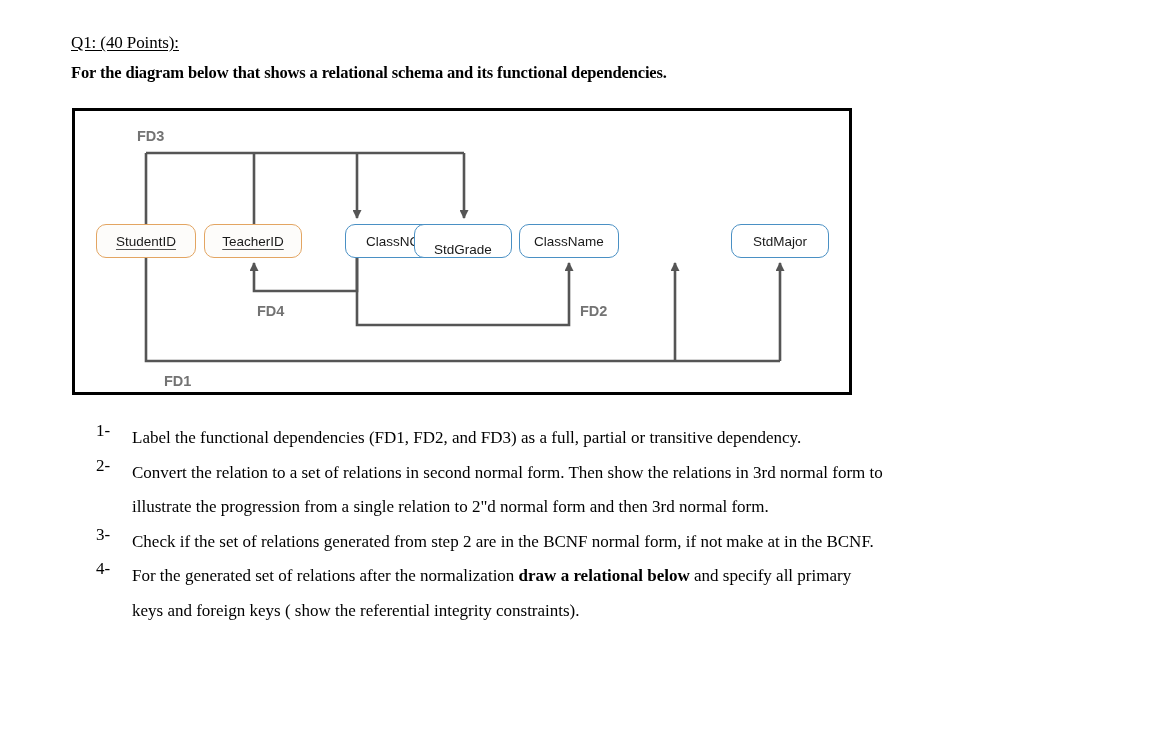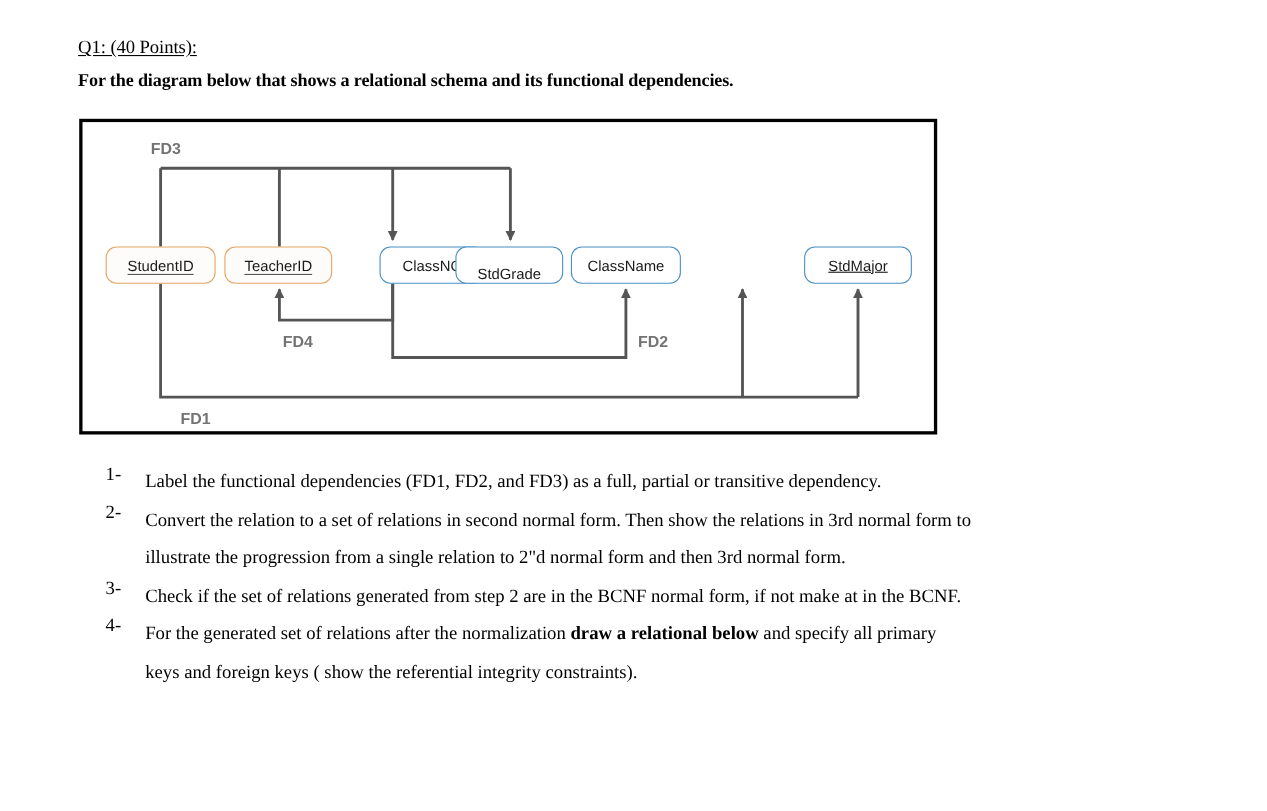--- a/index.html
+++ b/index.html
@@ -188,21 +188,21 @@
     </div>
     <div class="attr-box nonkey" style="left:234px; top:113px; width:96px;margin-left:36px;">
       <span class="attr-label">ClassNO</span>
     </div>
     <div class="attr-box nonkey" style="left:339px; top:113px; width:98px;align-items:flex-end;">
       <span class="attr-label">StdGrade</span>
     </div>
     <div class="attr-box nonkey" style="left:444px; top:113px; width:100px;">
       <span class="attr-label">ClassName</span>
     </div>
-    <div class="attr-box nonkey" style="left:656px; top:113px; width:98px;text-decoration:underline;">
+    <div class="attr-box nonkey" style="left:656px; top:113px; width:98px;">
       <span class="attr-label">StdMajor</span>
     </div>
 
     <div class="fd-label" style="left:62px;  top:17px;">FD3</div>
     <div class="fd-label" style="left:182px; top:192px;">FD4</div>
     <div class="fd-label" style="left:505px; top:192px;">FD2</div>
     <div class="fd-label" style="left:89px;  top:262px;">FD1</div>
   </div>
 
   <div class="task-list">

